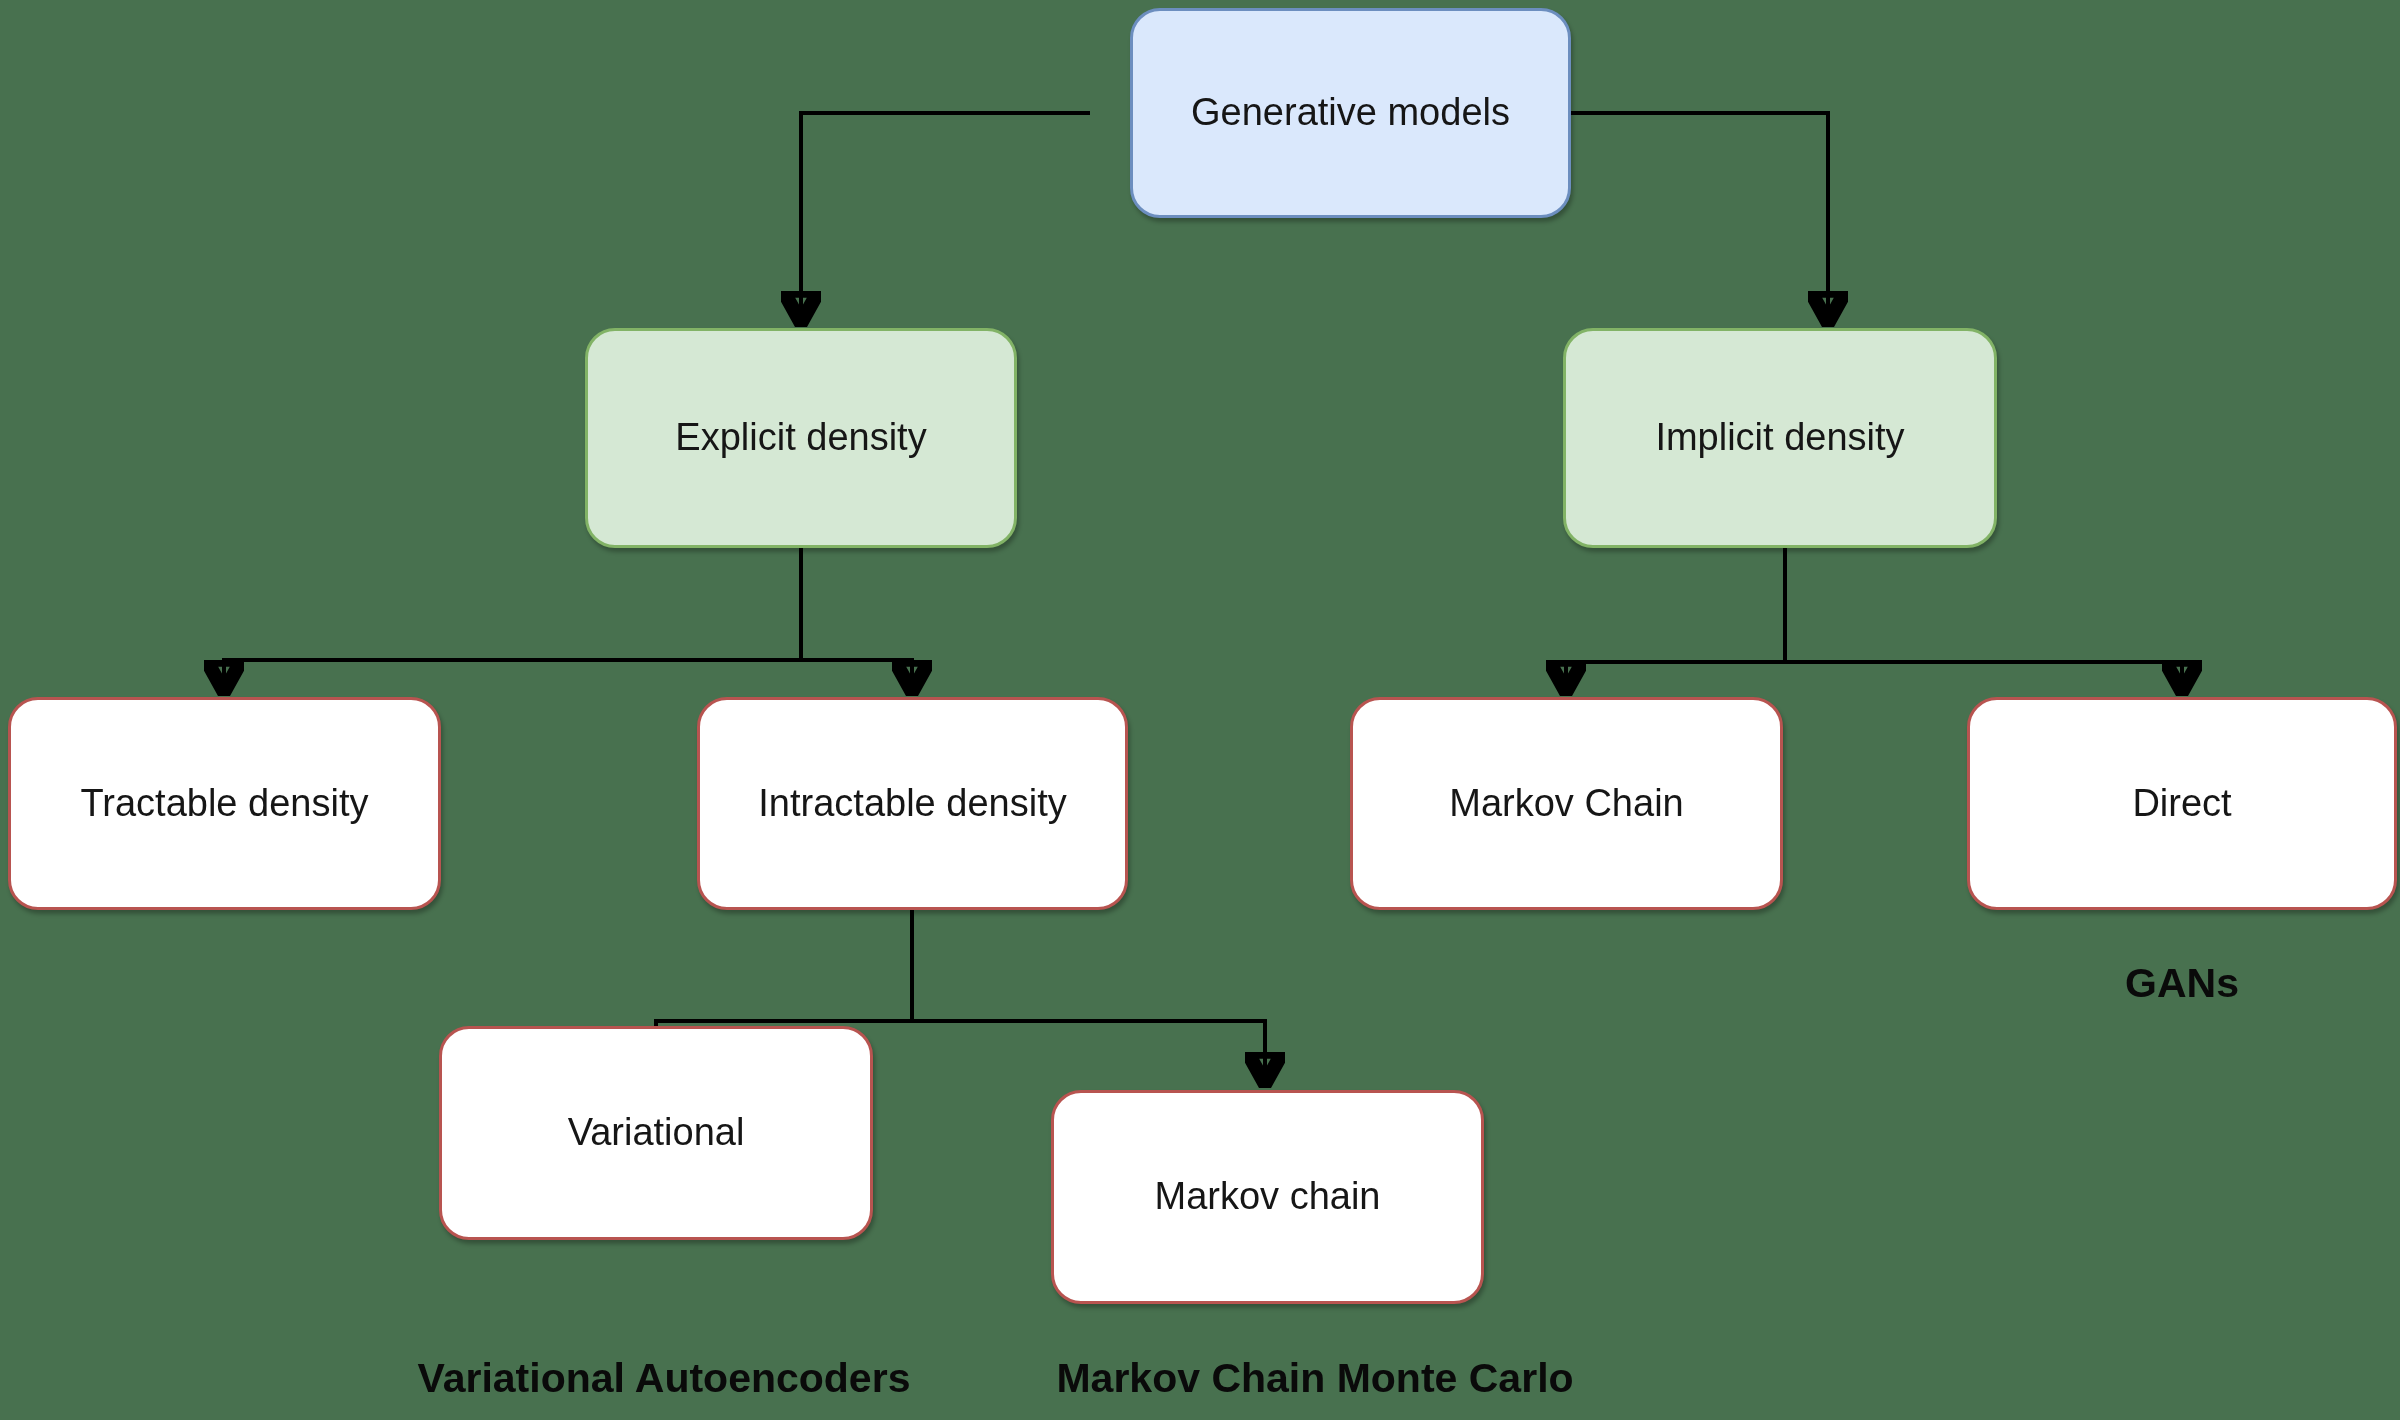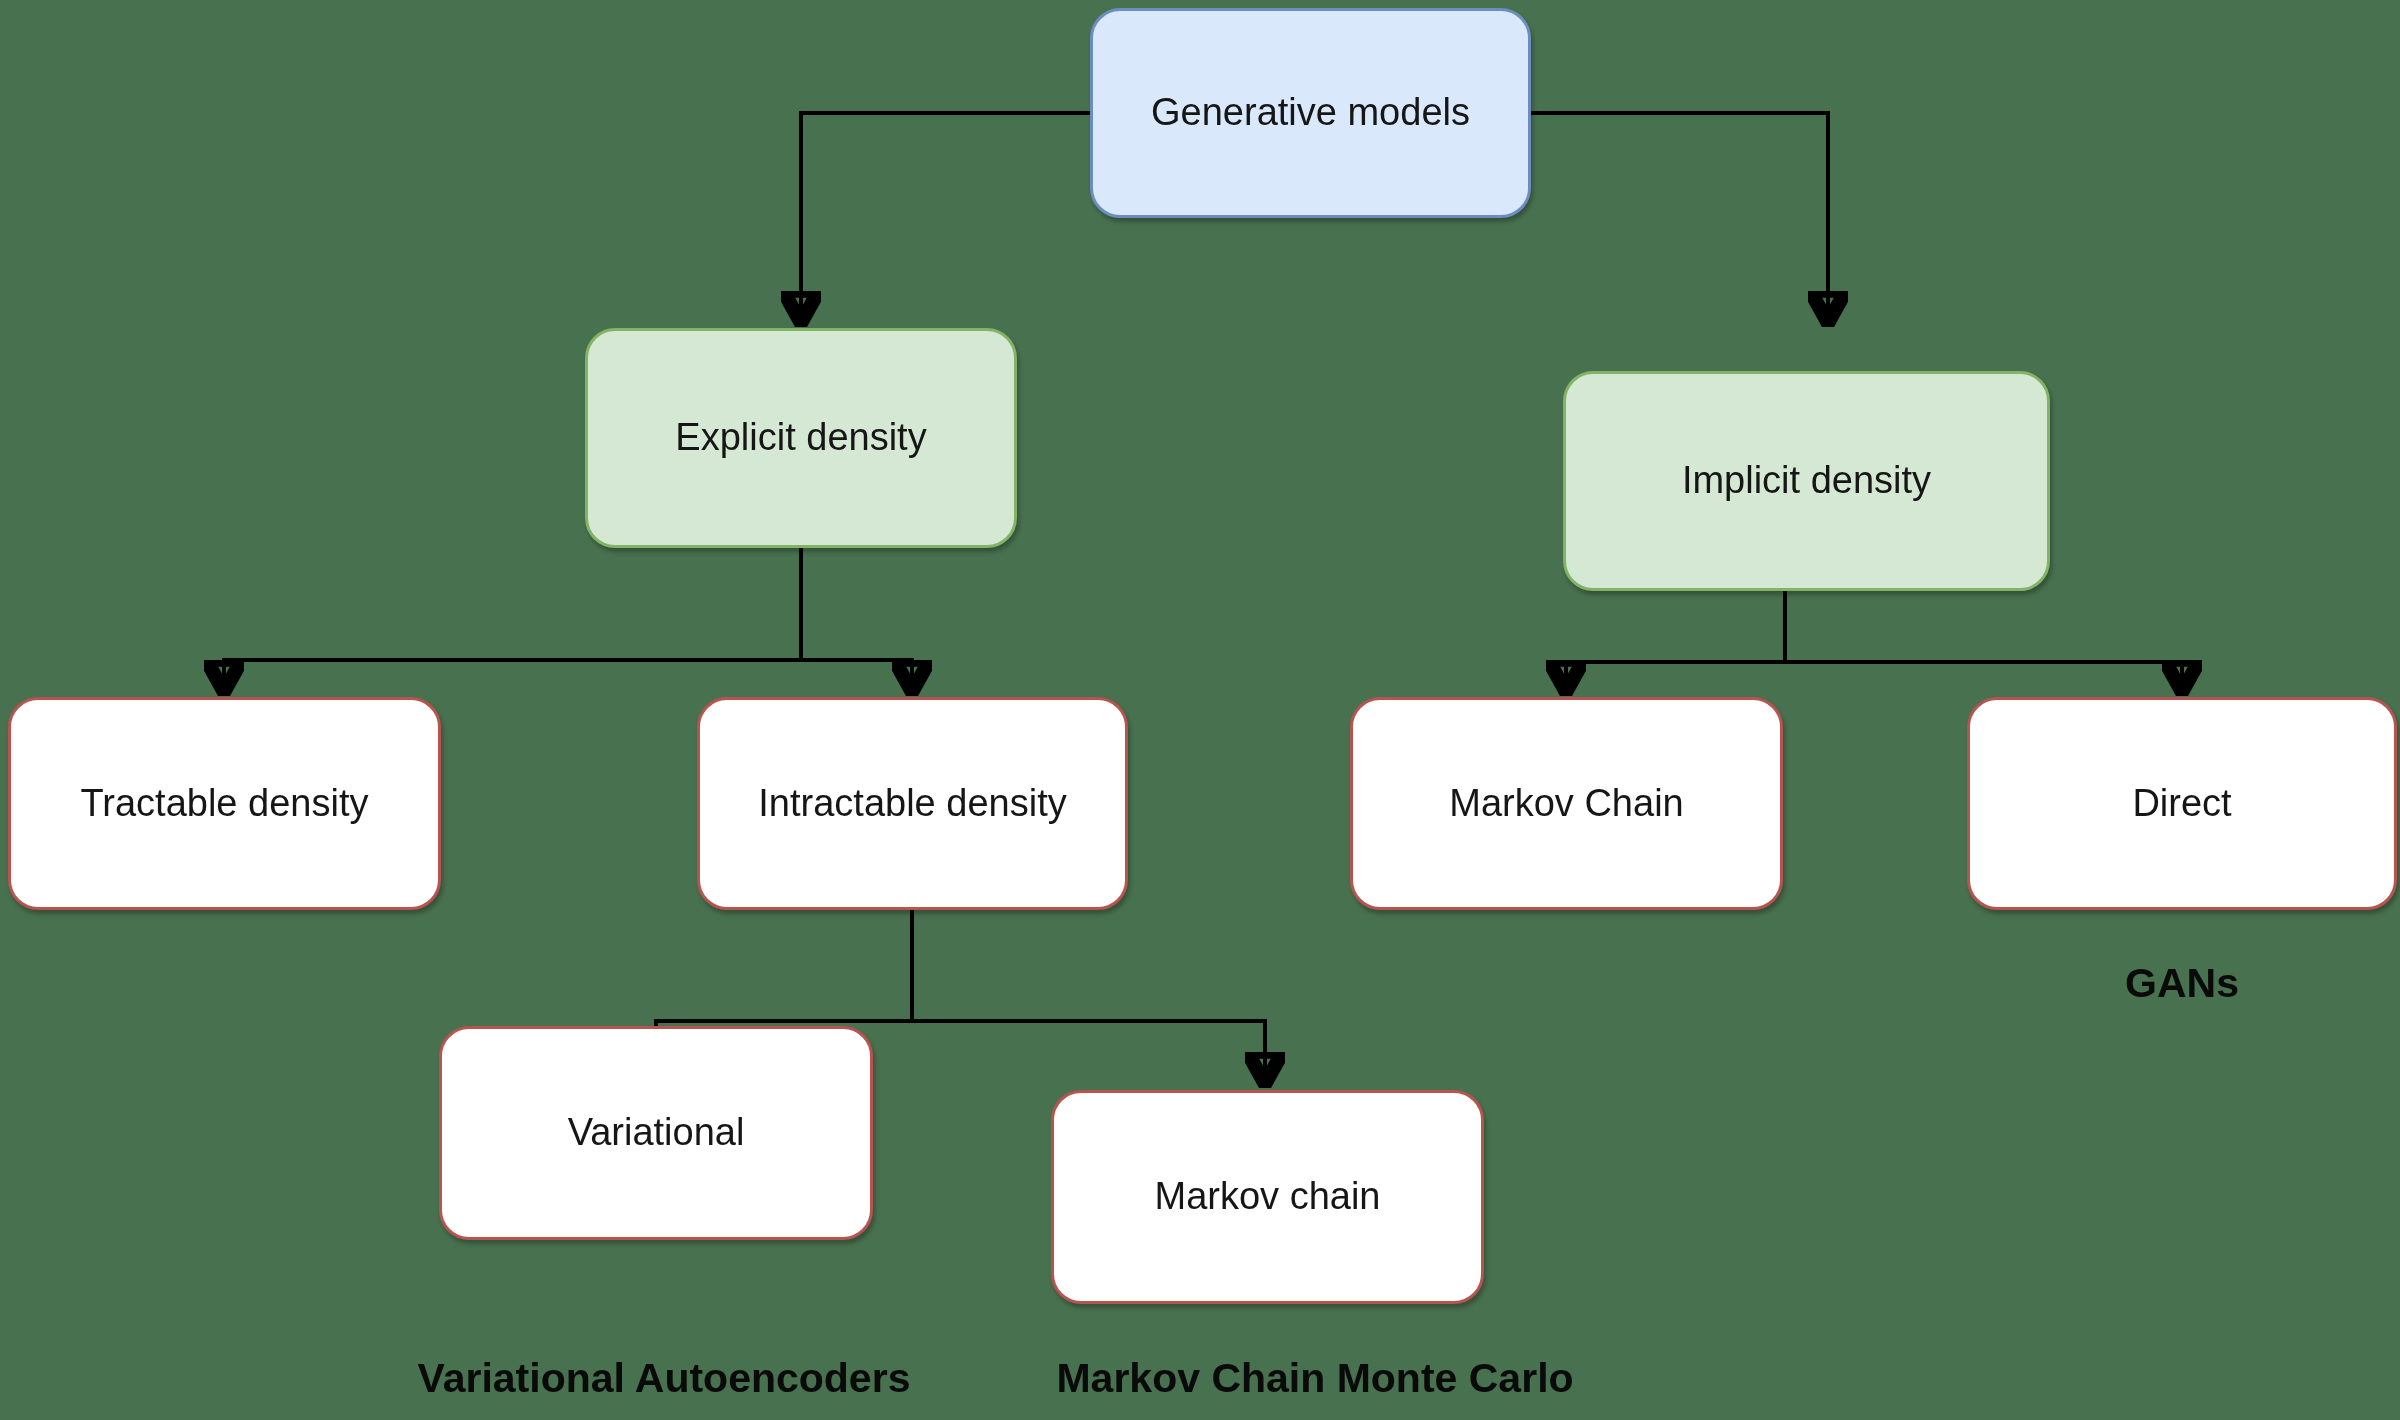--- a/index.html
+++ b/index.html
@@ -73,29 +73,29 @@
     <path d="M 1090 113 H 801 V 323" marker-end="url(#arrow)"></path>
     <path d="M 1531 113 H 1828 V 323" marker-end="url(#arrow)"></path>
     <path d="M 801 548 V 660 H 224 V 692" marker-end="url(#arrow)"></path>
     <path d="M 801 548 V 660 H 912 V 692" marker-end="url(#arrow)"></path>
     <path d="M 1785 548 V 662 H 1566 V 692" marker-end="url(#arrow)"></path>
     <path d="M 1785 548 V 662 H 2182 V 692" marker-end="url(#arrow)"></path>
     <path d="M 912 910 V 1021 H 656 V 1084" marker-end="url(#arrow)"></path>
     <path d="M 912 910 V 1021 H 1265 V 1084" marker-end="url(#arrow)"></path>
   </svg>
 
-  <div class="node root" style="left:1090px; top:8px; width:441px; height:210px;">
+  <div class="node root" style="left:1130px; top:8px; width:441px; height:210px;">
     <span class="node-label">Generative models</span>
   </div>
 
   <div class="node branch" style="left:585px; top:328px; width:432px; height:220px;">
     <span class="node-label">Explicit density</span>
   </div>
 
-  <div class="node branch" style="left:1563px; top:328px; width:487px; height:220px;margin-top:43px;">
+  <div class="node branch" style="left:1563px; top:328px; width:434px; height:220px;">
     <span class="node-label">Implicit density</span>
   </div>
 
   <div class="node leaf" style="left:8px; top:697px; width:433px; height:213px;">
     <span class="node-label">Tractable density</span>
   </div>
 
   <div class="node leaf" style="left:697px; top:697px; width:431px; height:213px;">
     <span class="node-label">Intractable density</span>
   </div>

